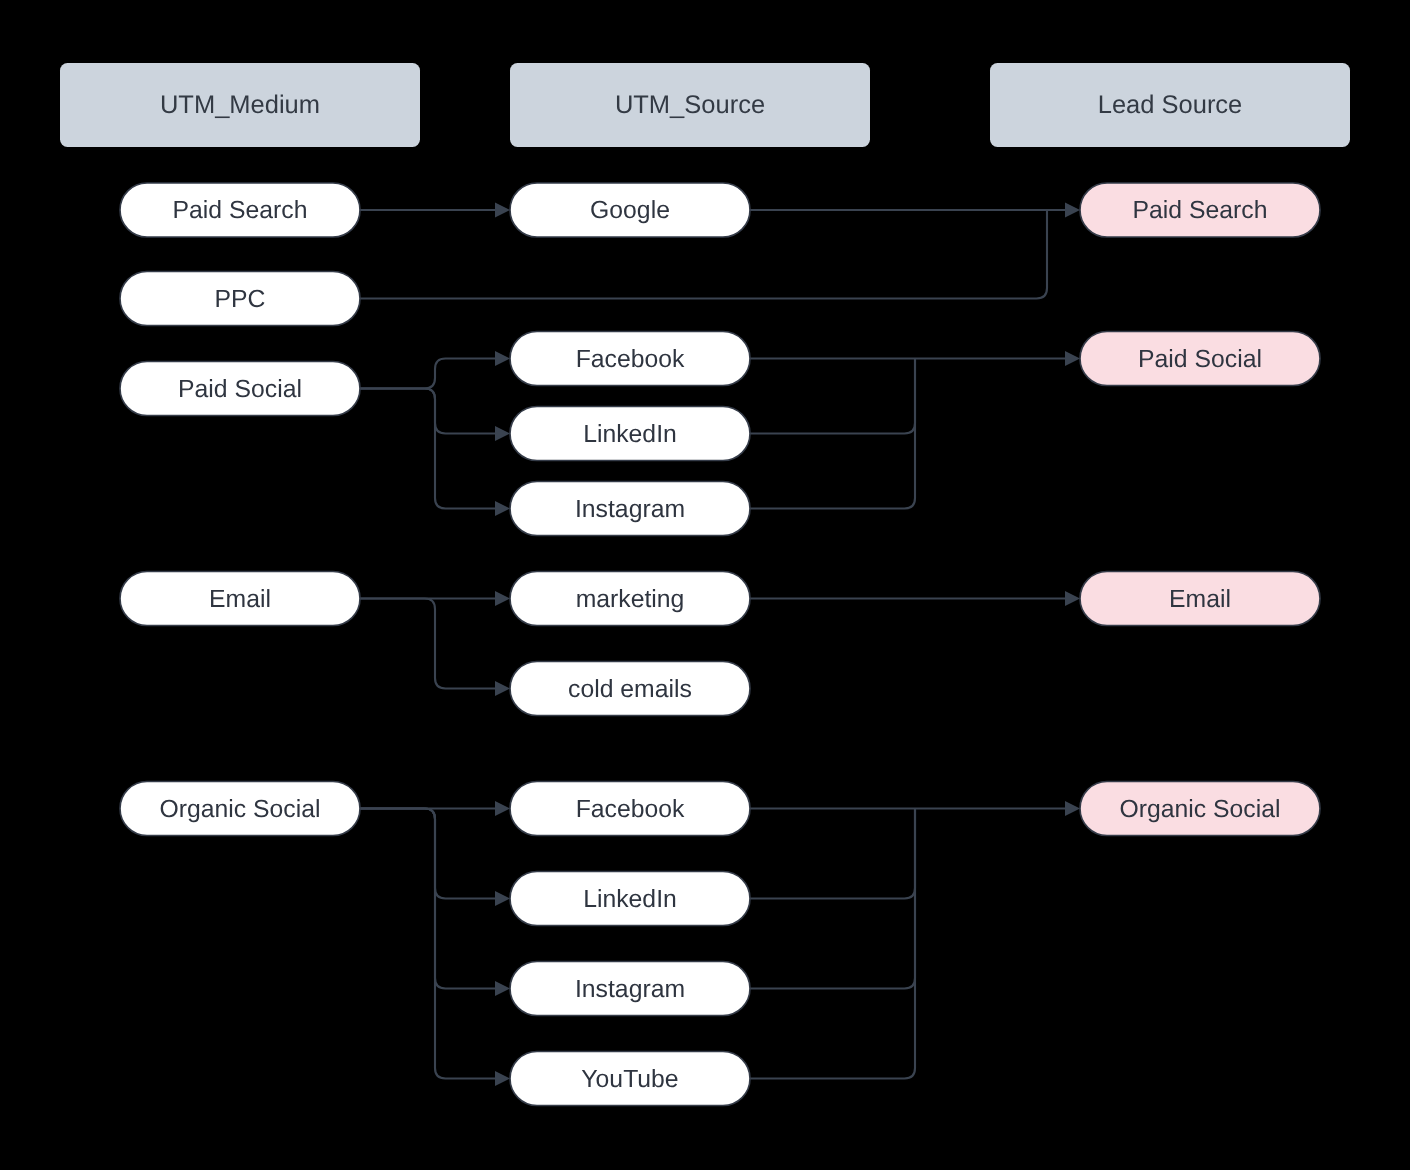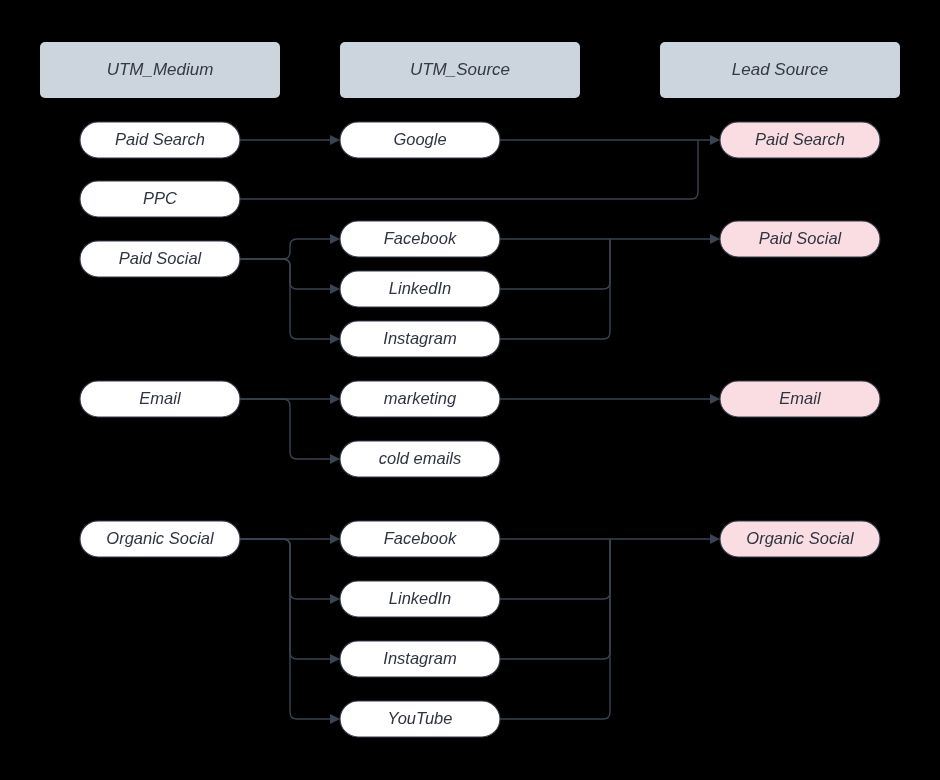--- a/index.html
+++ b/index.html
@@ -12,21 +12,20 @@
     width: 940px;
     height: 780px;
     overflow: hidden;
     font-family: "Liberation Sans", sans-serif;
   }
   #diagram-root {
     position: relative;
     width: 940px;
     height: 780px;
     background: #000000;
-    font-style: italic;
   }
   svg#flow {
     display: block;
     width: 940px;
     height: 780px;
   }
   .hdr-box {
     fill: #ccd4dd;
     stroke: none;
   }

